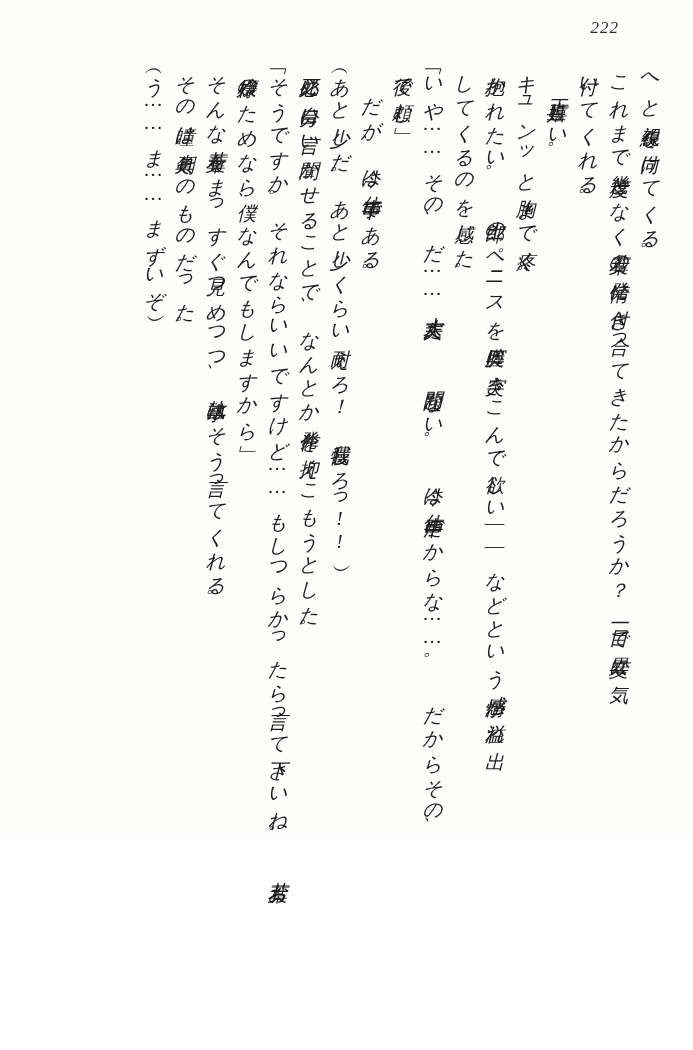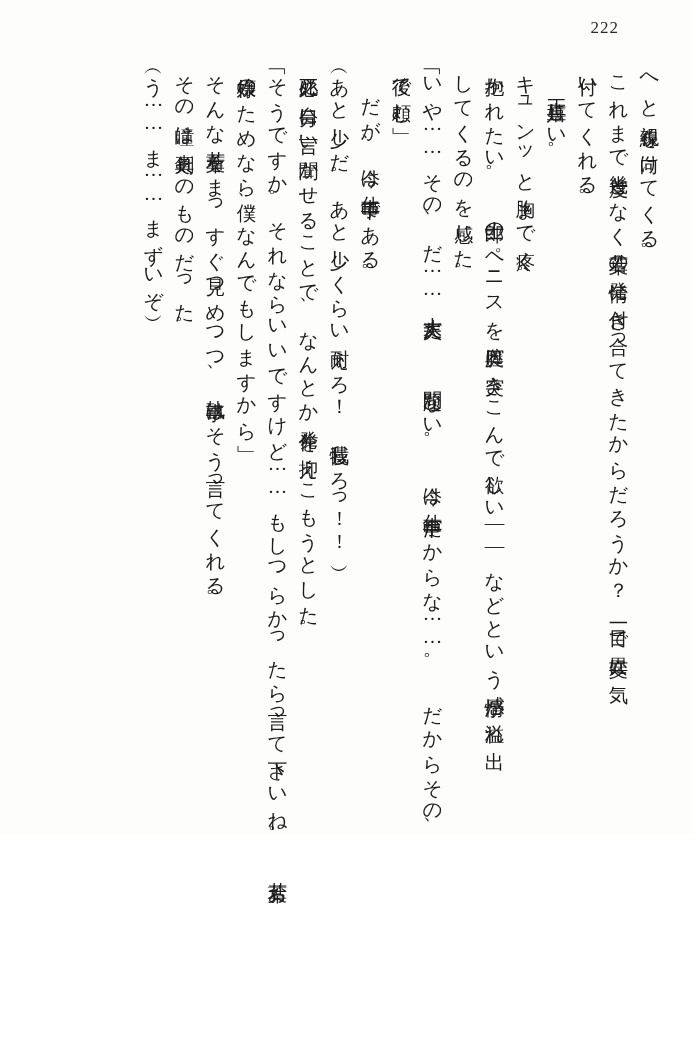--- a/index.html
+++ b/index.html
@@ -15,20 +15,21 @@
     position: relative;
     overflow: hidden;
   }
   .page {
     position: absolute;
     top: 0;
     left: 0;
     width: 693px;
     height: 835px;
     background: #fdfdfc;
+    font-style: italic;
   }
   .page-number {
     position: absolute;
     top: 18px;
     right: 74px;
     font-size: 17px;
     letter-spacing: 1px;
     color: #2b2b2b;
     font-family: "Liberation Serif", "DejaVu Serif", serif;
   }

